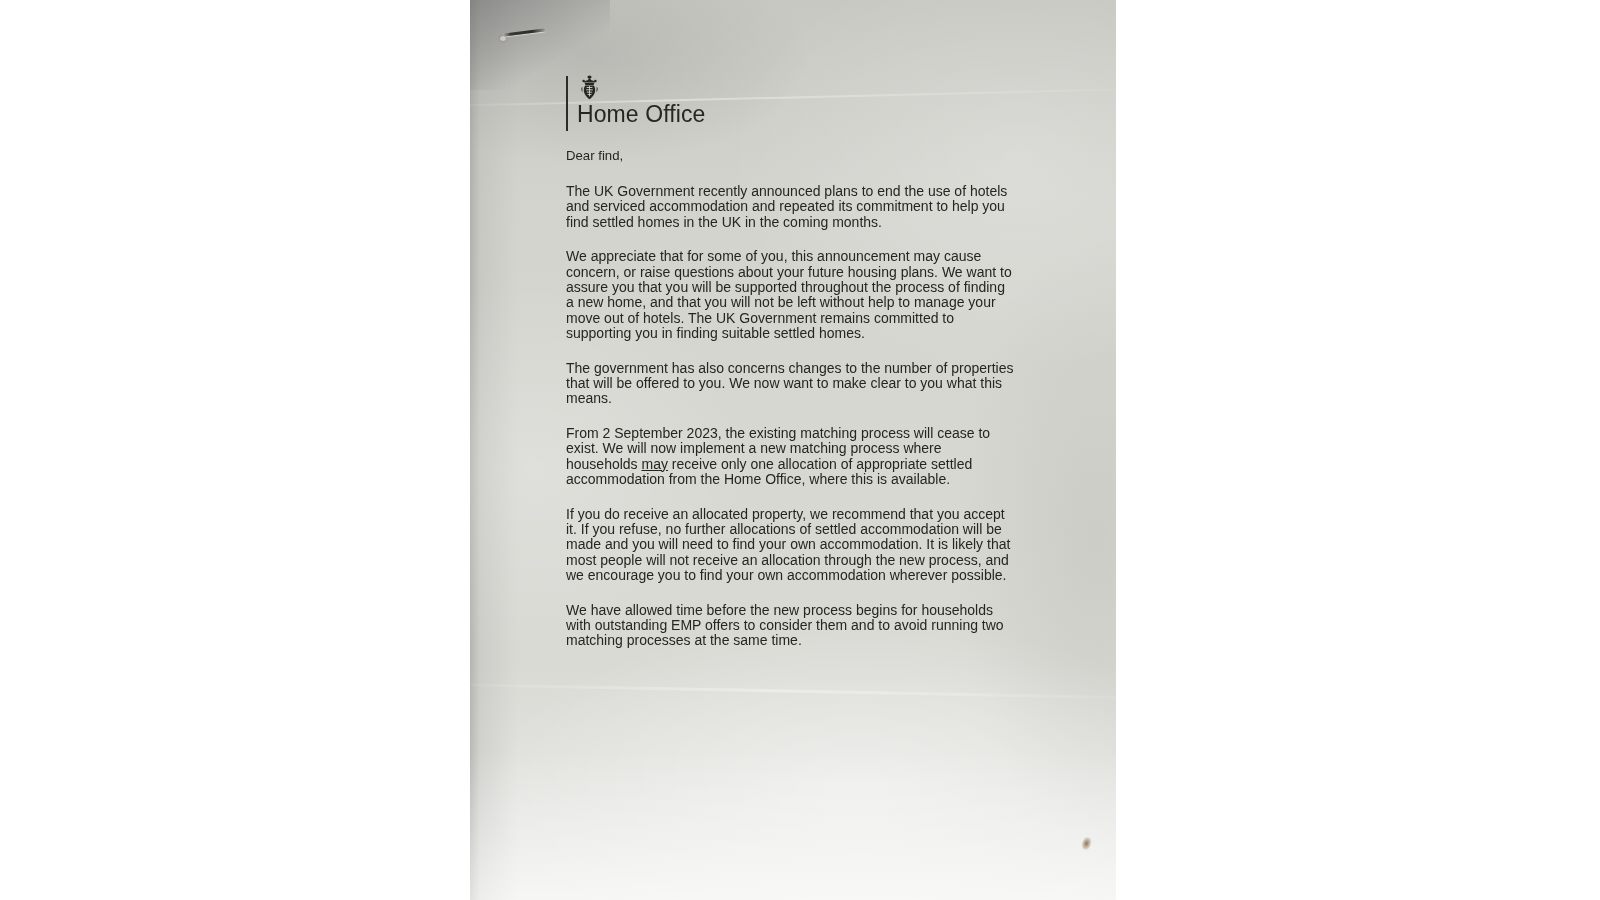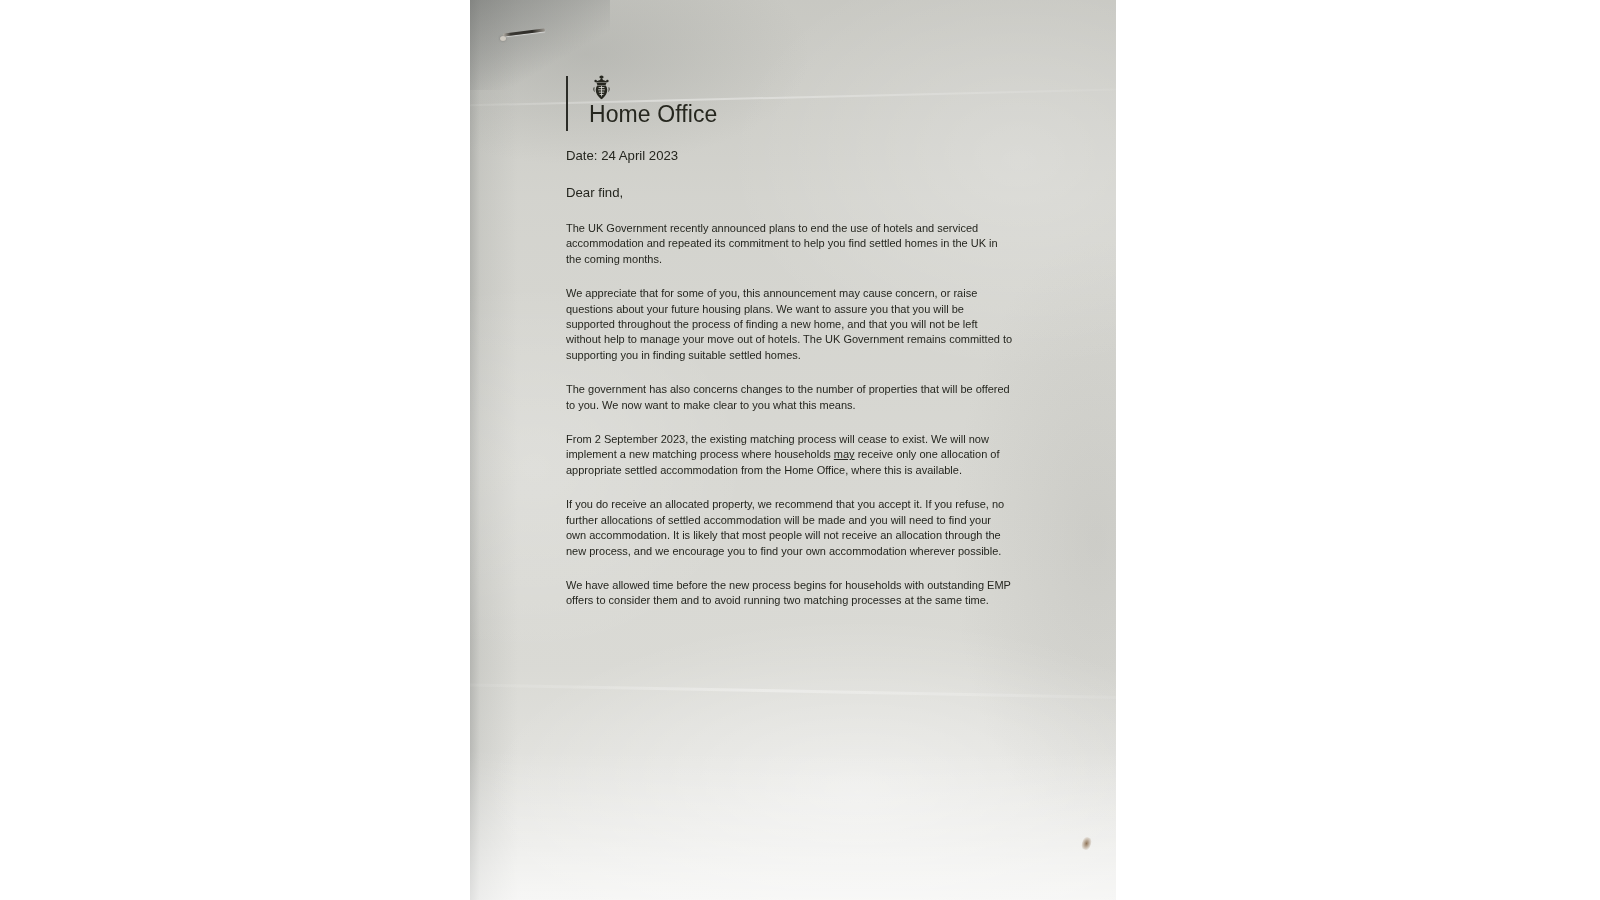--- a/index.html
+++ b/index.html
@@ -134,21 +134,21 @@
     top: 74px;
     width: 448px;
     color: #23241f;
     
     filter: blur(0.22px);
   }
 
   .letterhead {
     display: flex;
     align-items: flex-start;
-    gap: 21px;
+    gap: 9px;
     margin-bottom: 17px;
   }
   .rule {
     width: 2px;
     height: 55px;
     background: #2b2c27;
     margin-top: 2px;
     flex: none;
   }
   .lh-right { padding-top: 0px; }
@@ -171,21 +171,21 @@
     margin-bottom: 21px;
     color: #25261f;
   }
   .salutation {
     font-size: 13.2px;
     line-height: 16px;
     margin-bottom: 20px;
     color: #25261f;
   }
   .para {
-    font-size: 11px;
+    font-size: 14px;
     line-height: 15.4px;
     margin: 0 0 19px 0;
     color: #25261f;
     text-align: left;
   }
   .para u { }
 </style>
 </head>
 <body>
 
@@ -225,21 +225,20 @@
               <rect x="6.2" y="15.4" width="6.6" height="0.85"></rect>
               <rect x="6.8" y="17.7" width="5.4" height="0.85"></rect>
               <rect x="7.6" y="20.0" width="3.8" height="0.85"></rect>
               <rect x="9.1" y="11.9" width="0.8" height="10.5"></rect>
             </g>
           </svg>
           <div class="org-name">Home Office</div>
         </div>
       </div>
 
-      <div class="date-line">Date: 24 April 2023</div>
 
       <div class="salutation">Dear find,</div>
 
       <p class="para">The UK Government recently announced plans to end the use of hotels and serviced accommodation and repeated its commitment to help you find settled homes in the UK in the coming months.</p>
       <p class="para">We appreciate that for some of you, this announcement may cause concern, or raise questions about your future housing plans.  We want to assure you that you will be supported throughout the process of finding a new home, and that you will not be left without help to manage your move out of hotels.  The UK Government remains committed to supporting you in finding suitable settled homes.</p>
       <p class="para">The government has also concerns changes to the number of properties that will be offered to you. We now want to make clear to you what this means.</p>
 
       <p class="para"><span>From 2 September 2023, the existing matching process will cease to exist.  We will now implement a new matching process where households </span><u>may</u><span> receive only one allocation of appropriate settled accommodation from the Home Office, where this is available.</span></p>
 
       <p class="para">If you do receive an allocated property, we recommend that you accept it. If you refuse, no further allocations of settled accommodation will be made and you will need to find your own accommodation.  It is likely that most people will not receive an allocation through the new process, and we encourage you to find your own accommodation wherever possible.</p>

